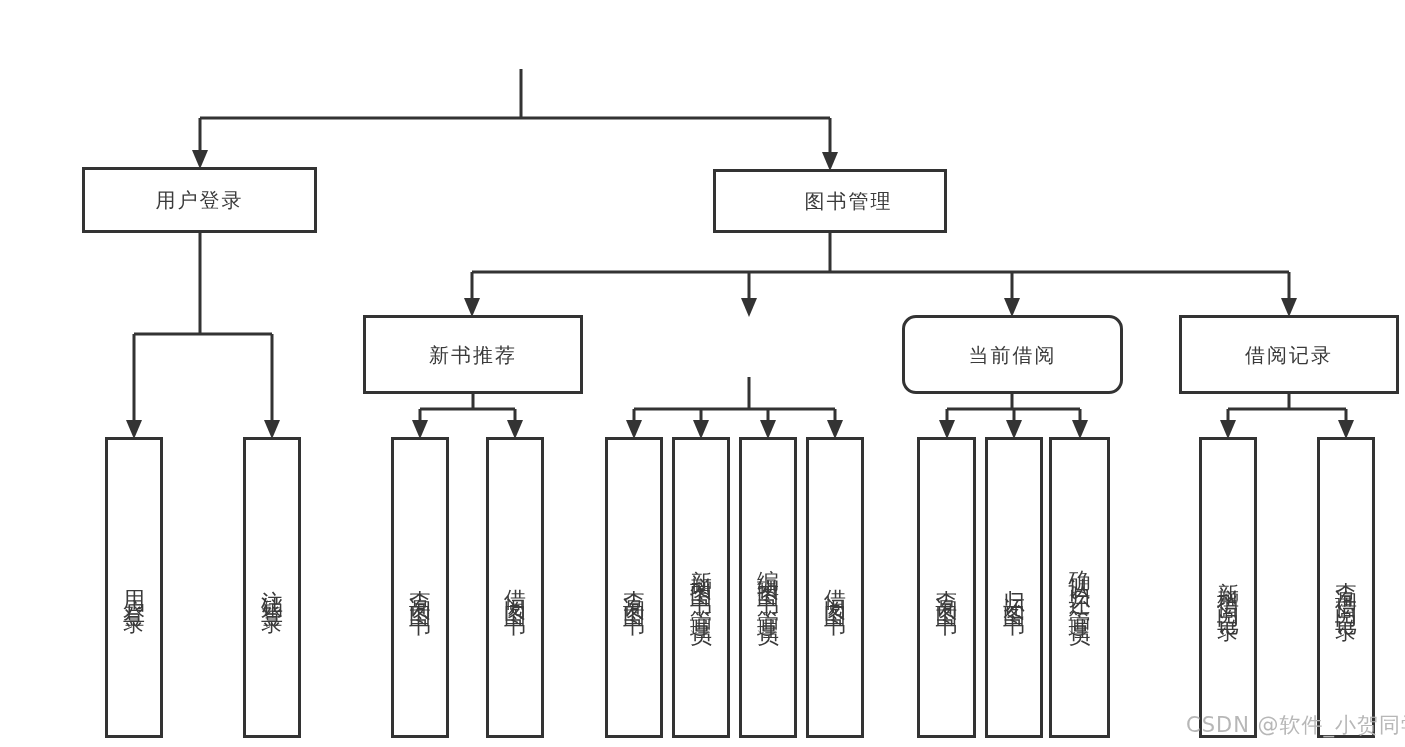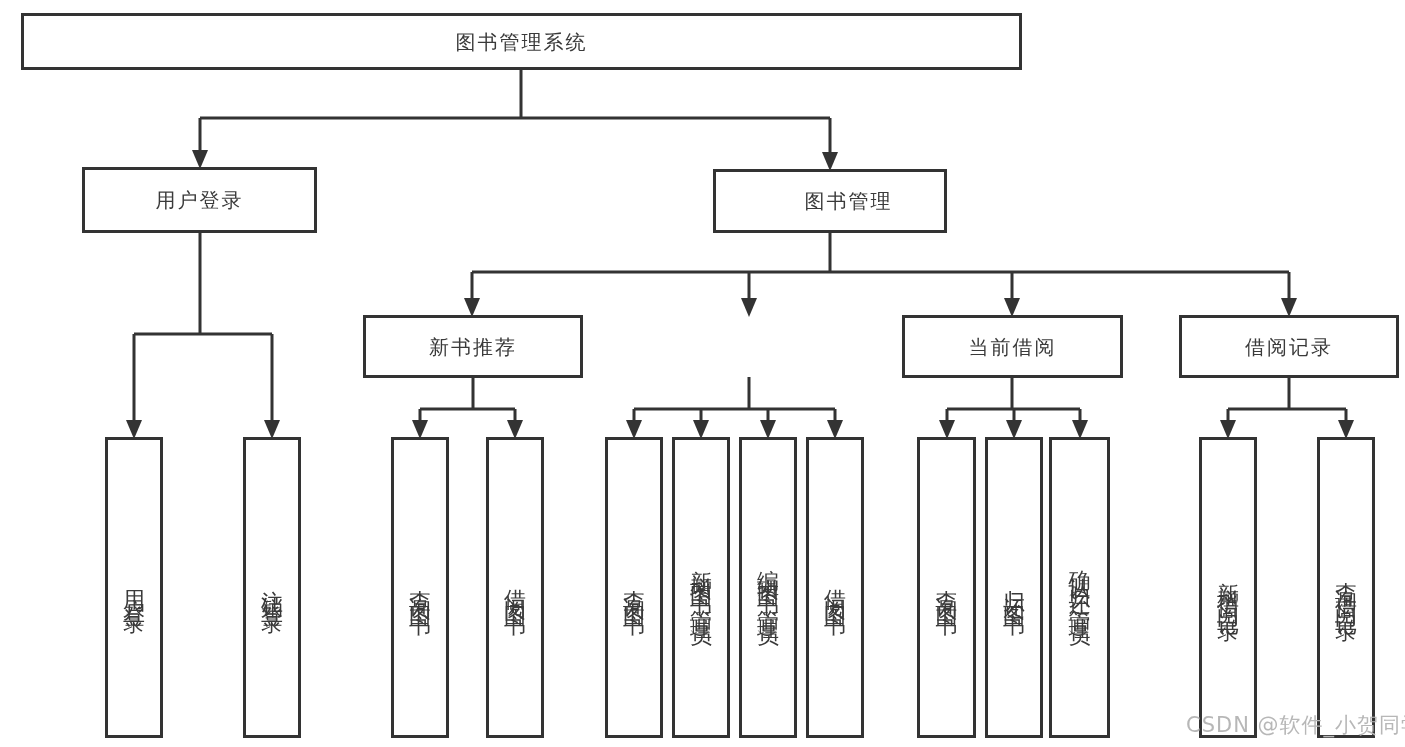--- a/index.html
+++ b/index.html
@@ -10,24 +10,24 @@
         display:flex;align-items:center;justify-content:center;color:#3a3a3a;}
   .h-label{font-size:20px;letter-spacing:2px;white-space:nowrap;line-height:1;}
   .v-label{writing-mode:vertical-rl;text-orientation:mixed;font-size:22px;letter-spacing:8px;
            line-height:1;white-space:nowrap;}
   
   .b-root{left:21px;top:13px;width:1001px;height:57px;}
   
   .b-login{left:82px;top:167px;width:235px;height:66px;}
   .b-mgmt{left:713px;top:169px;width:234px;height:64px;padding-left:37px;}
   
-  .b-l2{top:315px;height:63px;}
+  .b-l2{top:315px;height:79px;}
   .b-newrec{left:363px;width:220px;}
   .b-borrow{left:639px;width:220px;}
-  .b-current{left:902px;width:221px;}
+  .b-current{left:902px;width:221px;border-radius:14px;}
   .b-records{left:1179px;width:220px;}
   
   .leaf{top:437px;height:301px;width:58px;}
   .b-lf1{left:105px;}  .b-lf2{left:243px;}
   .b-lf3{left:391px;}  .b-lf4{left:486px;}
   .b-lf5{left:605px;}  .b-lf6{left:672px;}  .b-lf7{left:739px;}  .b-lf8{left:806px;}
   .b-lf9{left:917px;width:59px;}  .b-lf10{left:985px;}  .b-lf11{left:1049px;width:61px;}
   .b-lf12{left:1199px;} .b-lf13{left:1317px;}
   .watermark{position:absolute;left:1186px;top:711px;font-size:21px;color:#b7b7b7;
              letter-spacing:1px;white-space:nowrap;}
@@ -70,23 +70,20 @@
       <polygon points="760,420 776,420 768,439"></polygon>
       <polygon points="827,420 843,420 835,439"></polygon>
       <polygon points="939,420 955,420 947,439"></polygon>
       <polygon points="1006,420 1022,420 1014,439"></polygon>
       <polygon points="1072,420 1088,420 1080,439"></polygon>
       <polygon points="1220,420 1236,420 1228,439"></polygon>
       <polygon points="1338,420 1354,420 1346,439"></polygon>
     </g>
   </svg>
 
-  <div class="node b-root">
-    <span class="h-label">图书管理系统</span>
-  </div>
 
   <div class="node b-login">
     <span class="h-label">用户登录</span>
   </div>
   <div class="node b-mgmt">
     <span class="h-label">图书管理</span>
   </div>
 
   <div class="node b-l2 b-newrec">
     <span class="h-label">新书推荐</span>

